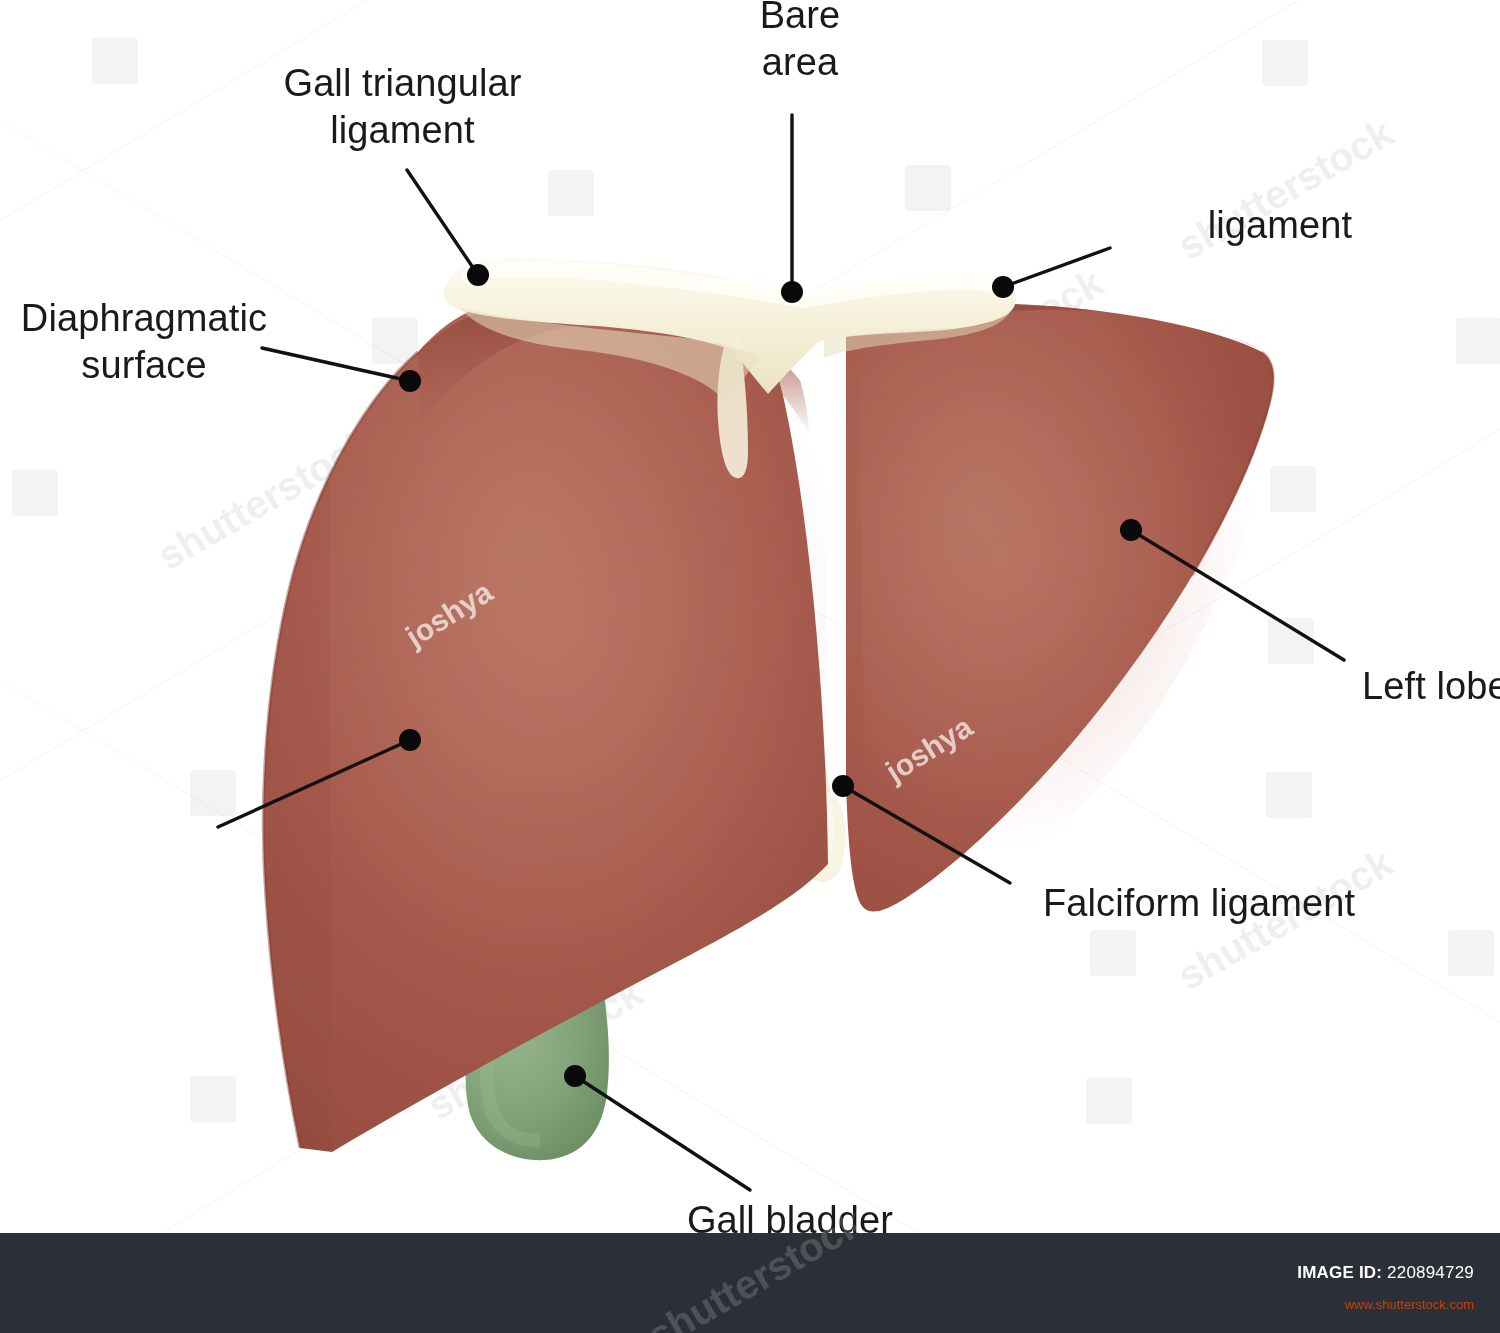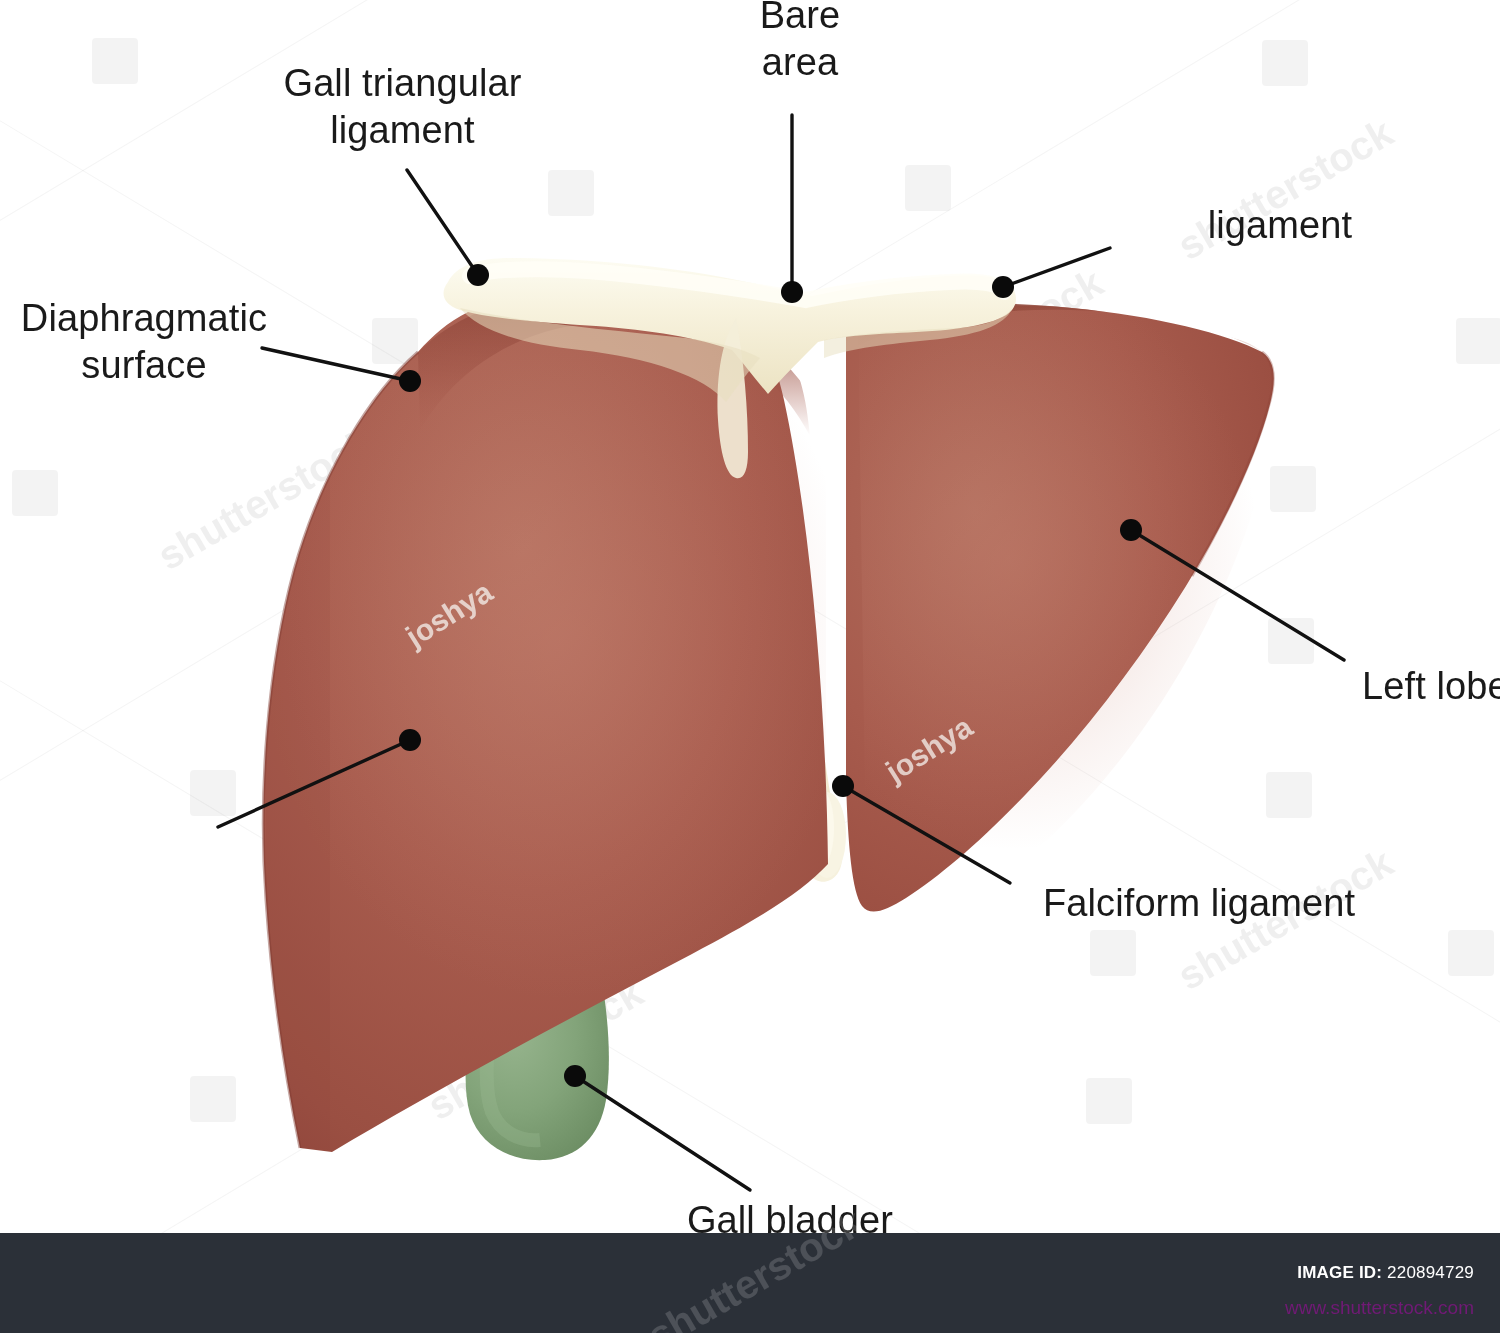--- a/index.html
+++ b/index.html
@@ -69,22 +69,22 @@
     font-size: 17px;
     letter-spacing: 0.2px;
     font-family: "Liberation Sans", sans-serif;
     text-align: right;
   }
   #footer-imageid .idlabel { font-weight: bold; }
   #footer-url {
     position: absolute;
     right: 26px;
     top: 1297px;
-    color: #701a75;
-    font-size: 19px;
+    color: #c2410c;
+    font-size: 13px;
     font-family: "Liberation Sans", sans-serif;
     text-align: center;
   }
 
   
   .wm {
     position: absolute;
     pointer-events: none;
     user-select: none;
   }

